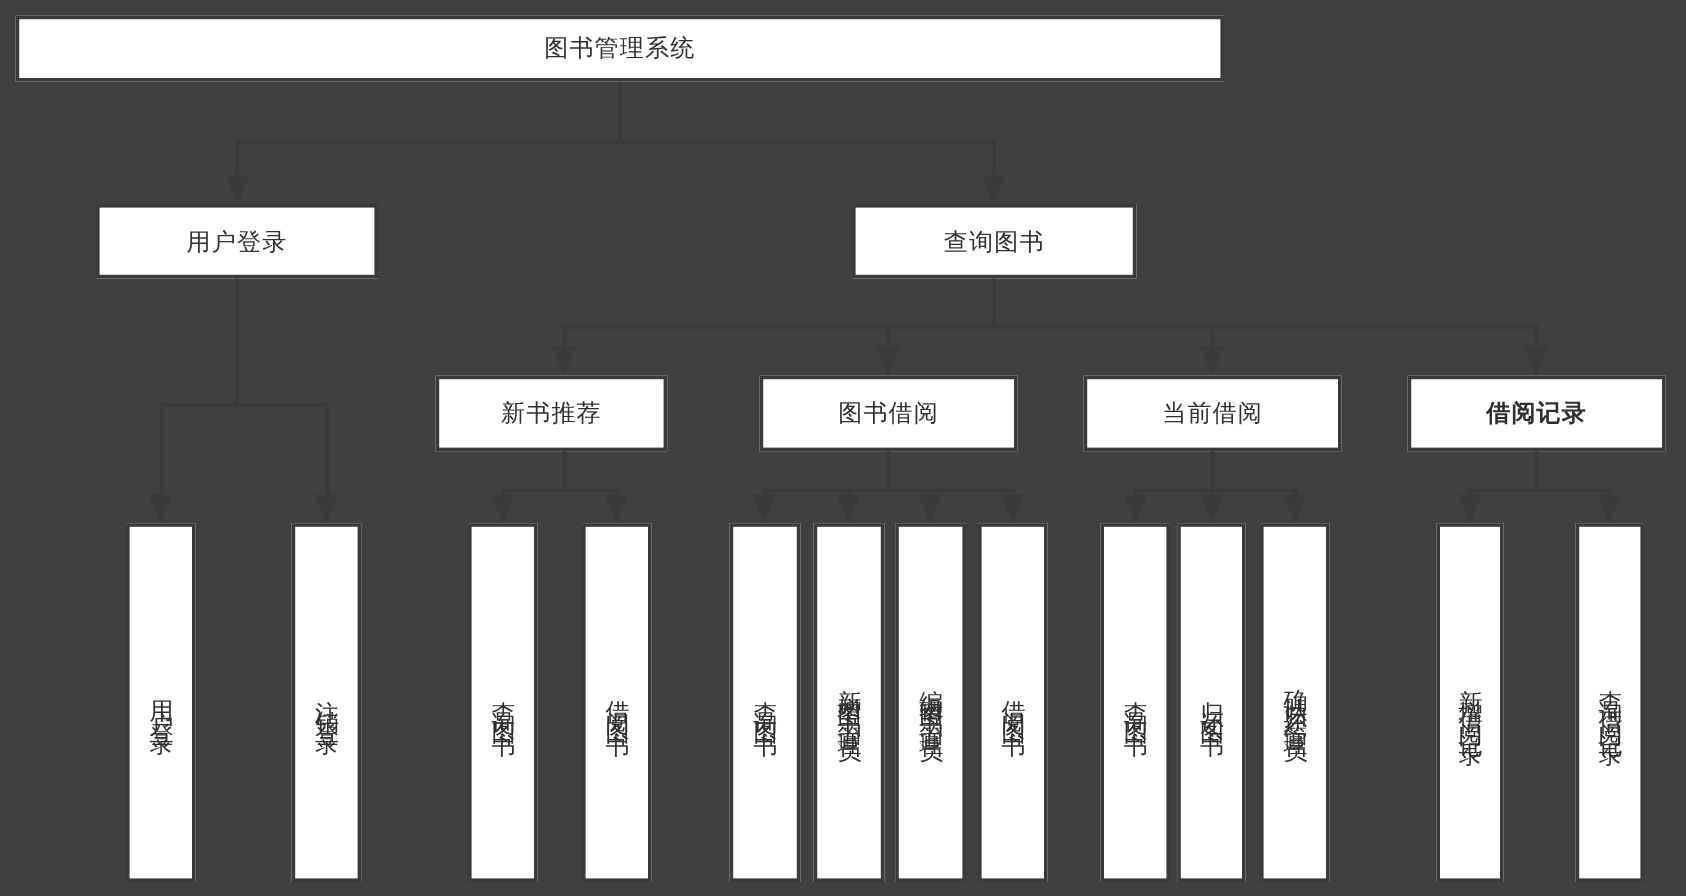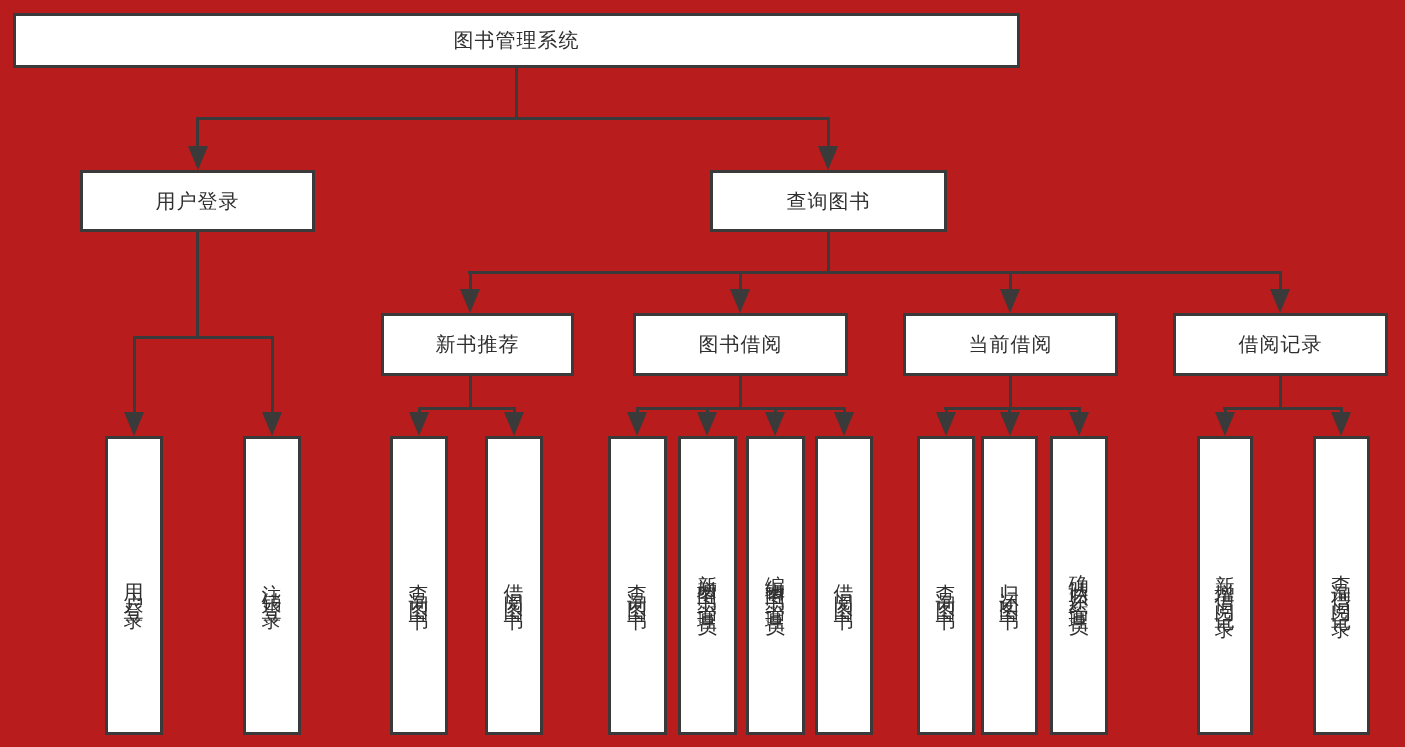--- a/index.html
+++ b/index.html
@@ -4,21 +4,21 @@
 <style>
   :root{
     --line:#3a3a3a;
     --text:#2f2f2f;
   }
   html,body{margin:0;padding:0;background:#ffffff;}
   body{font-family:"Liberation Sans","DejaVu Sans",sans-serif;color:var(--text);}
   .stage{
     position:relative;
     width:1405px;height:747px;
-    background:#b91c1c;
+    background:#404040;
     overflow:hidden;
   }
   
   .box{
     position:absolute;
     box-sizing:border-box;
     border:3px solid var(--line);
     background:#ffffff;
     display:flex;align-items:center;justify-content:center;
     font-size:20px;
@@ -98,30 +98,30 @@
   <div class="hline" style="left:468px;top:271px;width:814px;"></div>
   <div class="vline" style="left:469px;top:271px;height:20px;"></div>
   <div class="vline" style="left:739px;top:271px;height:20px;"></div>
   <div class="vline" style="left:1009px;top:271px;height:20px;"></div>
   <div class="vline" style="left:1279px;top:271px;height:20px;"></div>
   <div class="arrow" style="left:460px;top:289px;"></div>
   <div class="arrow" style="left:730px;top:289px;"></div>
   <div class="arrow" style="left:1000px;top:289px;"></div>
   <div class="arrow" style="left:1270px;top:289px;"></div>
 
-  <div class="box" style="left:381px;top:313px;width:193px;height:63px;">
+  <div class="box" style="left:363px;top:313px;width:193px;height:63px;">
     <span>新书推荐</span>
   </div>
   <div class="box" style="left:633px;top:313px;width:215px;height:63px;">
     <span>图书借阅</span>
   </div>
   <div class="box" style="left:903px;top:313px;width:215px;height:63px;">
     <span>当前借阅</span>
   </div>
-  <div class="box" style="left:1173px;top:313px;width:215px;height:63px;">
+  <div class="box" style="left:1173px;top:313px;width:215px;height:63px;font-weight:bold;">
     <span>借阅记录</span>
   </div>
 
   <div class="vline" style="left:469px;top:376px;height:33px;"></div>
   <div class="hline" style="left:418px;top:407px;width:98px;"></div>
   <div class="vline" style="left:418px;top:407px;height:8px;"></div>
   <div class="vline" style="left:513px;top:407px;height:8px;"></div>
   <div class="arrow" style="left:409px;top:412px;"></div>
   <div class="arrow" style="left:504px;top:412px;"></div>
 

